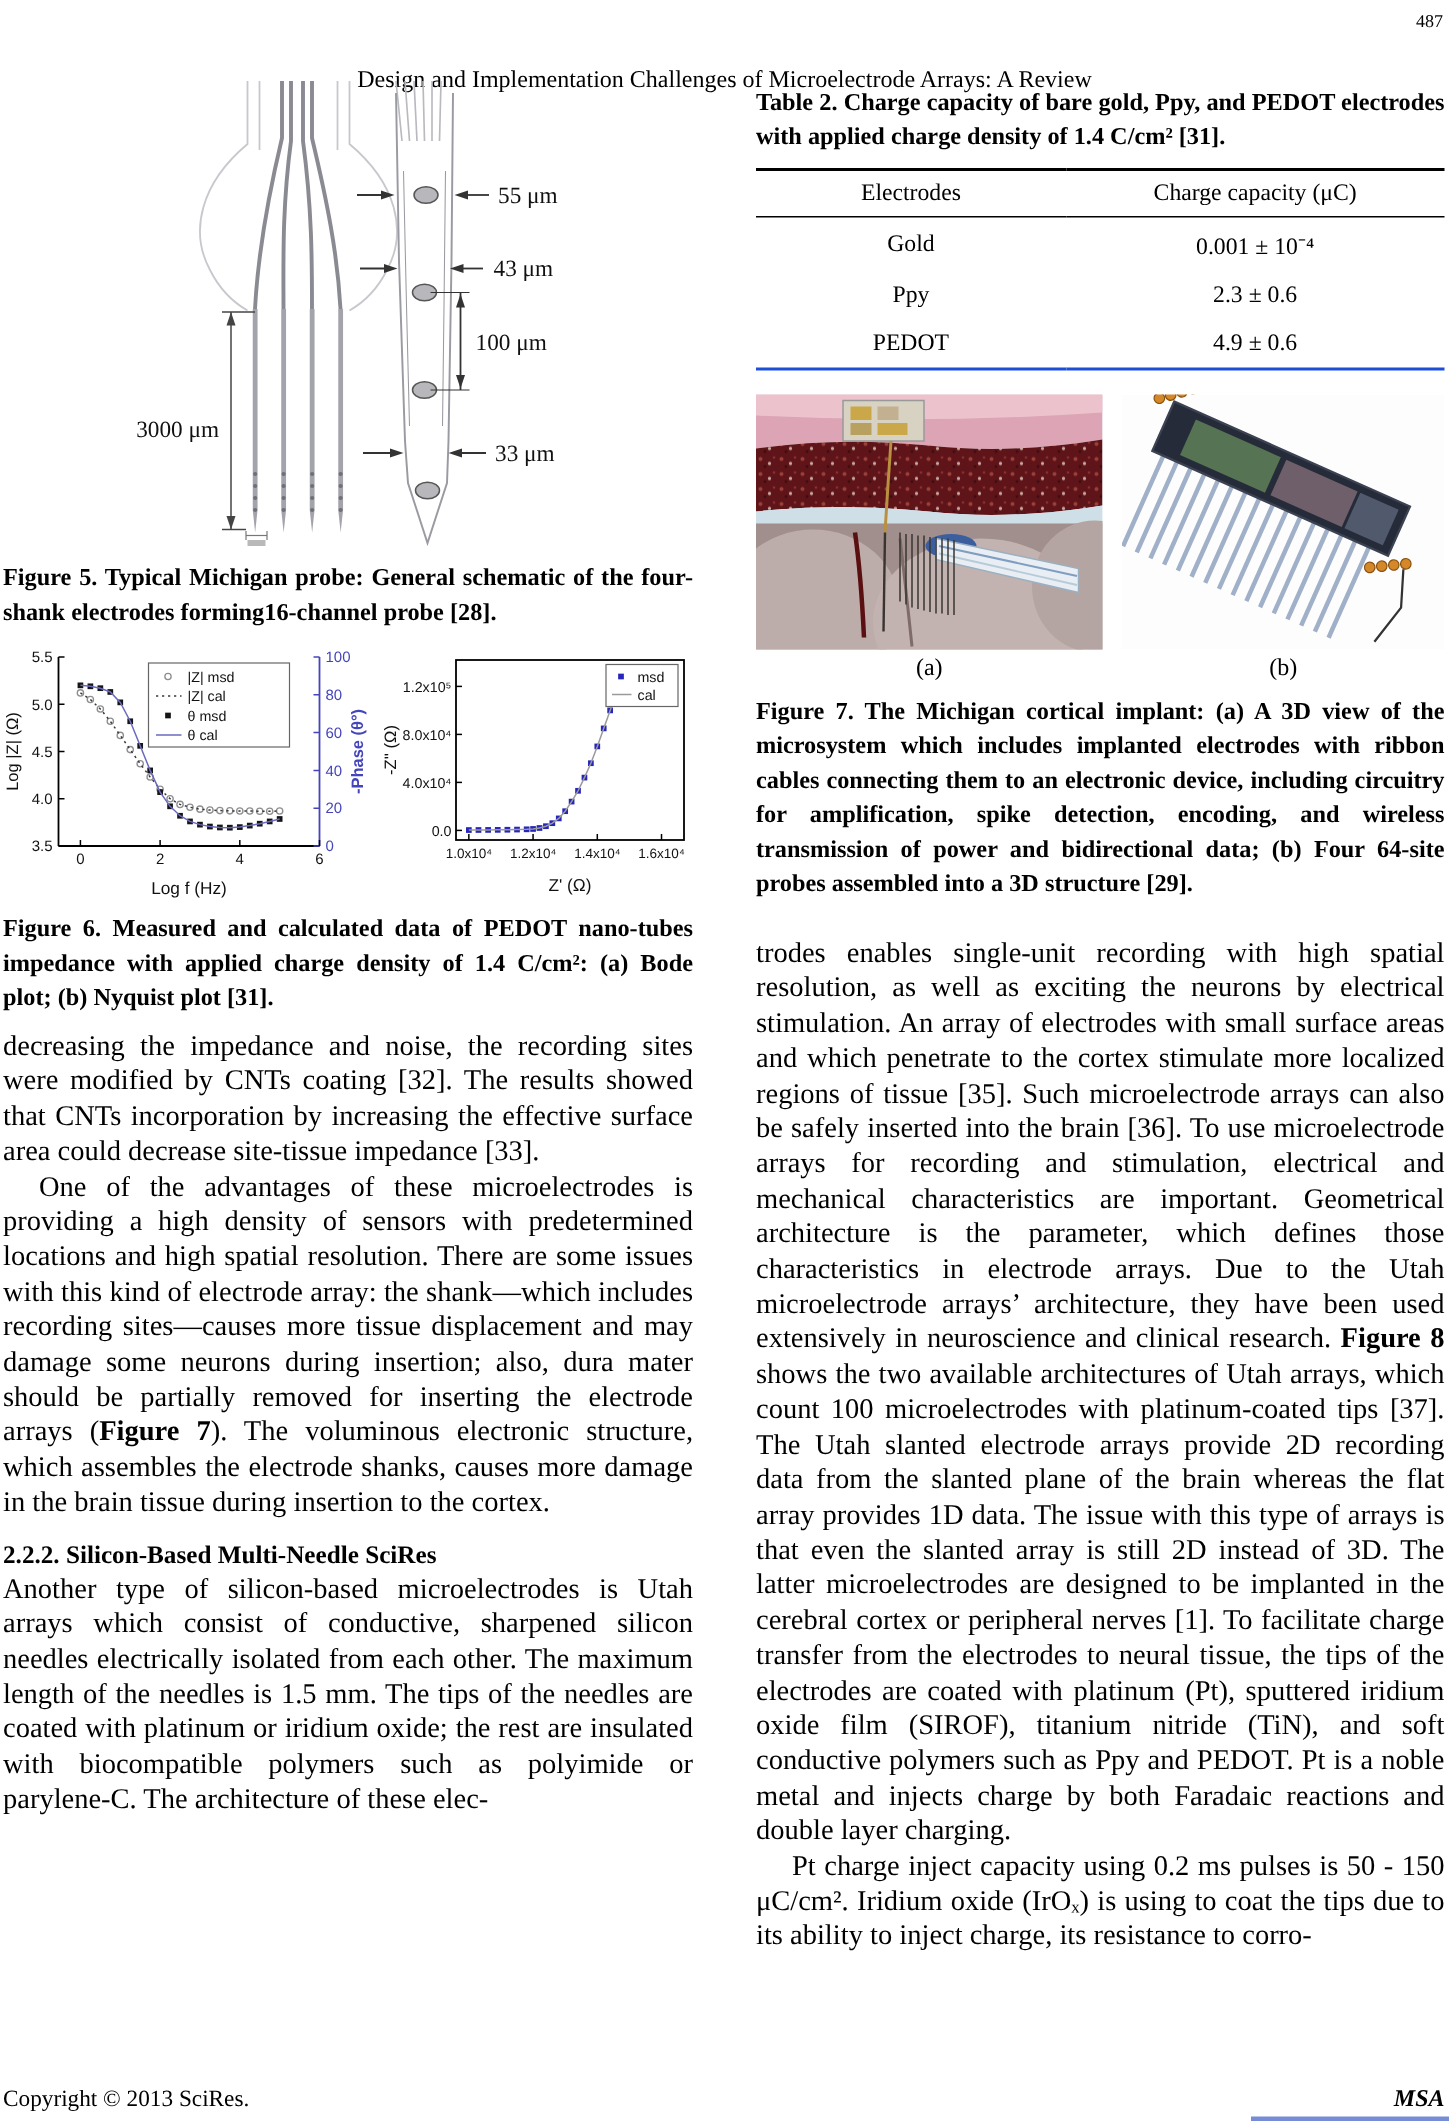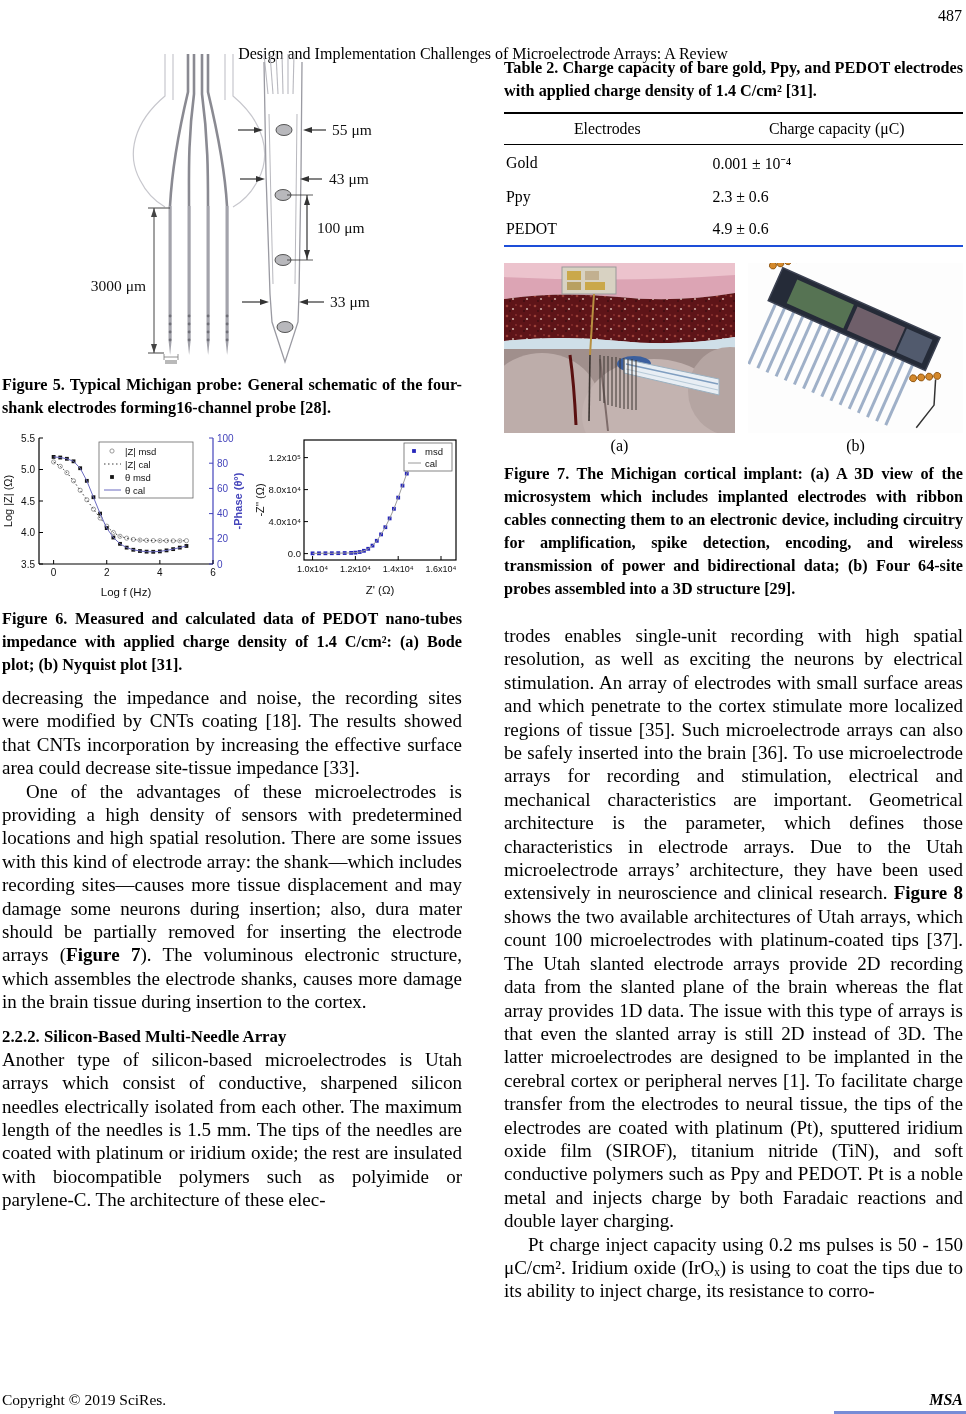--- a/index.html
+++ b/index.html
@@ -1,31 +1,31 @@
 <!DOCTYPE html>
 <html><head>
 <meta charset="utf-8">
 <style>
   html,body{margin:0;padding:0;background:#fff;}
   body{width:966px;height:1414px;position:relative;font-family:"Liberation Serif",serif;color:#000;overflow:hidden;}
   .header-title{position:absolute;top:7px;left:0;right:0;text-align:center;font-size:16px;margin-top:38px;}
-  .page-num{position:absolute;top:7px;right:4px;font-size:16px;}
+  .page-num{position:absolute;top:7px;right:4px;font-size:12px;}
   .col{position:absolute;top:54px;}
   .col-left{left:2px;width:460px;}
   .col-right{left:504px;width:459px;}
   p.body{font-size:19px;line-height:23.4px;text-align:justify;margin:0;}
   p.indent{text-indent:24px;}
   .caption{font-weight:bold;font-size:16.2px;line-height:23px;text-align:justify;margin:0;}
   .section-heading{font-weight:bold;font-size:16.8px;margin:13px 0 1px 0;}
   .fig5-wrap{position:relative;width:460px;height:316px;margin-bottom:4px;}
   .fig6-wrap{display:flex;justify-content:space-between;align-items:flex-start;margin:8px 0 6px 0;}
   .tbl-caption{margin-bottom:9px;}
   table.data{width:100%;border-collapse:collapse;border-top:2px solid #000;border-bottom:2px solid #1d4ed8;font-size:15.8px;}
   table.data th{font-weight:normal;border-bottom:1.6px solid #000;padding:6px 2px;text-align:center;}
-  table.data td{padding:7px 2px;}
+  table.data td{padding:7px 2px;text-align:center;}
   .fig7-row{display:flex;justify-content:space-between;margin-top:16px;}
   .fig7-cell{display:flex;flex-direction:column;align-items:center;}
   .fig7-label{font-size:16px;margin-top:4px;}
   .fig7-caption{margin-top:8px;margin-bottom:23px;}
   .footer-left{position:absolute;bottom:5px;left:2px;font-size:15.5px;}
   .footer-right{position:absolute;bottom:5px;right:3px;font-size:16px;font-weight:bold;font-style:italic;margin-left:47px;}
   .footer-line{position:absolute;bottom:0;right:0;width:132px;height:3px;background:#4a66c8;opacity:.75;}
   svg text{font-family:"Liberation Sans",sans-serif;}
   svg .serif{font-family:"Liberation Serif",serif;}
 </style>
@@ -289,24 +289,24 @@
         <rect x="150" y="15" width="48" height="28" fill="#fff" stroke="#666" stroke-width="0.8"></rect>
         <rect x="158.1" y="21.1" width="3.8" height="3.8" fill="#2626bb"></rect>
         <text x="171" y="26.5" font-size="9.5" fill="#111">msd</text>
         <polyline points="154,35 167,35" fill="none" stroke="#9a9a9a" stroke-width="1"></polyline>
         <text x="171" y="38.5" font-size="9.5" fill="#111">cal</text>
       </svg>
   </div>
 
   <p class="caption">Figure 6. Measured and calculated data of PEDOT nano-tubes impedance with applied charge density of 1.4 C/cm²: (a) Bode plot; (b) Nyquist plot [31].</p>
 
-  <p class="body" style="margin-top:9px">decreasing the impedance and noise, the recording sites were modified by CNTs coating [18]. The results showed that CNTs incorporation by increasing the effective surface area could decrease site-tissue impedance [33].</p>
+  <p class="body" style="margin-top:9px">decreasing the impedance and noise, the recording sites were modified by CNTs coating [32]. The results showed that CNTs incorporation by increasing the effective surface area could decrease site-tissue impedance [33].</p>
   <p class="body indent"><span>One of the advantages of these microelectrodes is providing a high density of sensors with predetermined locations and high spatial resolution. There are some issues with this kind of electrode array: the shank—which includes recording sites—causes more tissue displacement and may damage some neurons during insertion; also, dura mater should be partially removed for inserting the electrode arrays (</span><b>Figure 7</b><span>). The voluminous electronic structure, which assembles the electrode shanks, causes more damage in the brain tissue during insertion to the cortex.</span></p>
 
-  <div class="section-heading">2.2.2. Silicon-Based Multi-Needle Array</div>
+  <div class="section-heading">2.2.2. Silicon-Based Multi-Needle SciRes</div>
   <p class="body">Another type of silicon-based microelectrodes is Utah arrays which consist of conductive, sharpened silicon needles electrically isolated from each other. The maximum length of the needles is 1.5 mm. The tips of the needles are coated with platinum or iridium oxide; the rest are insulated with biocompatible polymers such as polyimide or parylene-C. The architecture of these elec-</p>
 </div>
 
 <div class="col col-right" style="top:57px">
 
   <p class="caption tbl-caption">Table 2. Charge capacity of bare gold, Ppy, and PEDOT electrodes with applied charge density of 1.4 C/cm² [31].</p>
 
   <table class="data">
     <thead>
       <tr>
@@ -433,15 +433,15 @@
       <div class="fig7-label">(b)</div>
     </div>
   </div>
 
   <p class="caption fig7-caption">Figure 7. The Michigan cortical implant: (a) A 3D view of the microsystem which includes implanted electrodes with ribbon cables connecting them to an electronic device, including circuitry for amplification, spike detection, encoding, and wireless transmission of power and bidirectional data; (b) Four 64-site probes assembled into a 3D structure [29].</p>
 
   <p class="body" style="margin-top:12px"><span>trodes enables single-unit recording with high spatial resolution, as well as exciting the neurons by electrical stimulation. An array of electrodes with small surface areas and which penetrate to the cortex stimulate more localized regions of tissue [35]. Such microelectrode arrays can also be safely inserted into the brain [36]. To use microelectrode arrays for recording and stimulation, electrical and mechanical characteristics are important. Geometrical architecture is the parameter, which defines those characteristics in electrode arrays. Due to the Utah microelectrode arrays’ architecture, they have been used extensively in neuroscience and clinical research. </span><b>Figure 8</b><span> shows the two available architectures of Utah arrays, which count 100 microelectrodes with platinum-coated tips [37]. The Utah slanted electrode arrays provide 2D recording data from the slanted plane of the brain whereas the flat array provides 1D data. The issue with this type of arrays is that even the slanted array is still 2D instead of 3D. The latter microelectrodes are designed to be implanted in the cerebral cortex or peripheral nerves [1]. To facilitate charge transfer from the electrodes to neural tissue, the tips of the electrodes are coated with platinum (Pt), sputtered iridium oxide film (SIROF), titanium nitride (TiN), and soft conductive polymers such as Ppy and PEDOT. Pt is a noble metal and injects charge by both Faradaic reactions and double layer charging.</span></p>
   <p class="body indent">Pt charge inject capacity using 0.2 ms pulses is 50 - 150 μC/cm². Iridium oxide (IrOₓ) is using to coat the tips due to its ability to inject charge, its resistance to corro-</p>
 </div>
 
-<div class="footer-left">Copyright © 2019 SciRes.</div>
+<div class="footer-left">Copyright © 2013 SciRes.</div>
 <div class="footer-right">MSA</div>
 <div class="footer-line"></div>
 
 </body></html>

